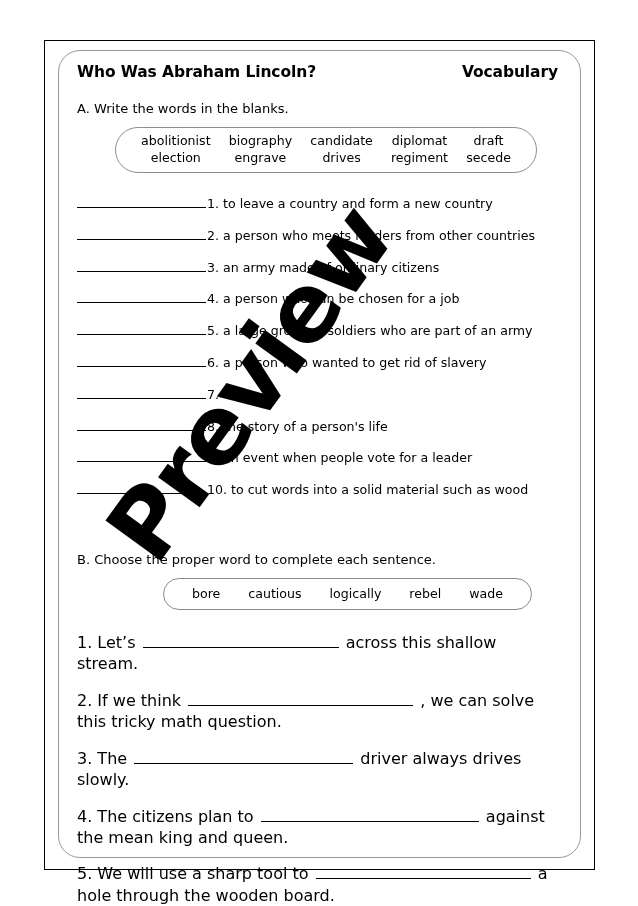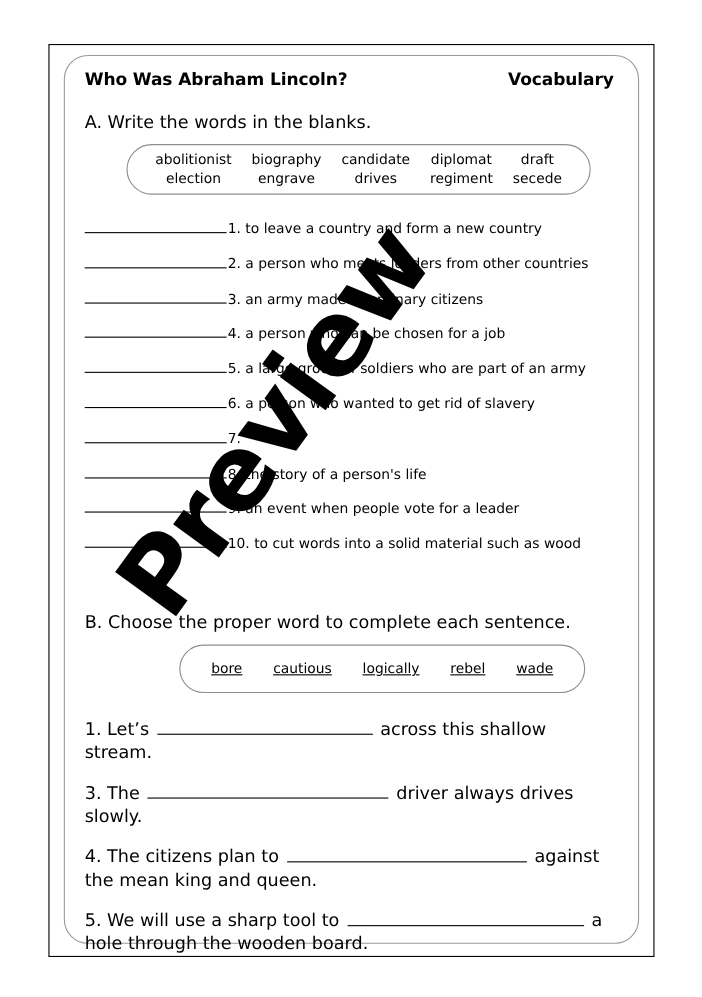--- a/index.html
+++ b/index.html
@@ -58,43 +58,42 @@
     font-weight: bold;
     font-size: 15.5px;
     letter-spacing: -0.1px;
     margin-bottom: 20px;
   }
   .title-main { white-space: nowrap; }
   .title-right { white-space: nowrap; padding-right: 4px; }
 
   
   .directions {
-    font-size: 16px;
+    font-size: 13px;
     margin: 15px 0 11px 0;
   }
 
   
   .wordbank {
     border: 1.2px solid #8d8d8d;
     border-radius: 26px;
     box-sizing: border-box;
     display: flex;
     justify-content: space-around;
     align-items: center;
     padding: 5px 16px 6px 16px;
   }
   .wordbank-a {
     margin: 0 25px 0 38px;
     height: 46px;
   }
   .wordbank-b {
     margin: 9px 30px 0 86px;
-    height: 44px;
+    height: 32px;
     padding: 4px 14px;
-    text-decoration: underline;
   }
   .wb-col {
     display: flex;
     flex-direction: column;
     align-items: center;
     font-size: 12.6px;
     line-height: 1.34;
   }
   .wb-inline {
     display: flex;
@@ -272,20 +271,25 @@
     </div>
   </div>
 
   <div class="sentences">
     <div class="sentence">
       <span>1. Let’s</span>
       <span class="s-blank blank-w1"></span>
       <span>across this shallow stream.</span>
     </div>
     <div class="sentence">
+      <span>2. If we think</span>
+      <span class="s-blank blank-w2"></span>
+      <span>, we can solve this tricky math question.</span>
+    </div>
+    <div class="sentence">
       <span>3. The</span>
       <span class="s-blank blank-w3"></span>
       <span>driver always drives slowly.</span>
     </div>
     <div class="sentence">
       <span>4. The citizens plan to</span>
       <span class="s-blank blank-w4"></span>
       <span>against the mean king and queen.</span>
     </div>
     <div class="sentence">

